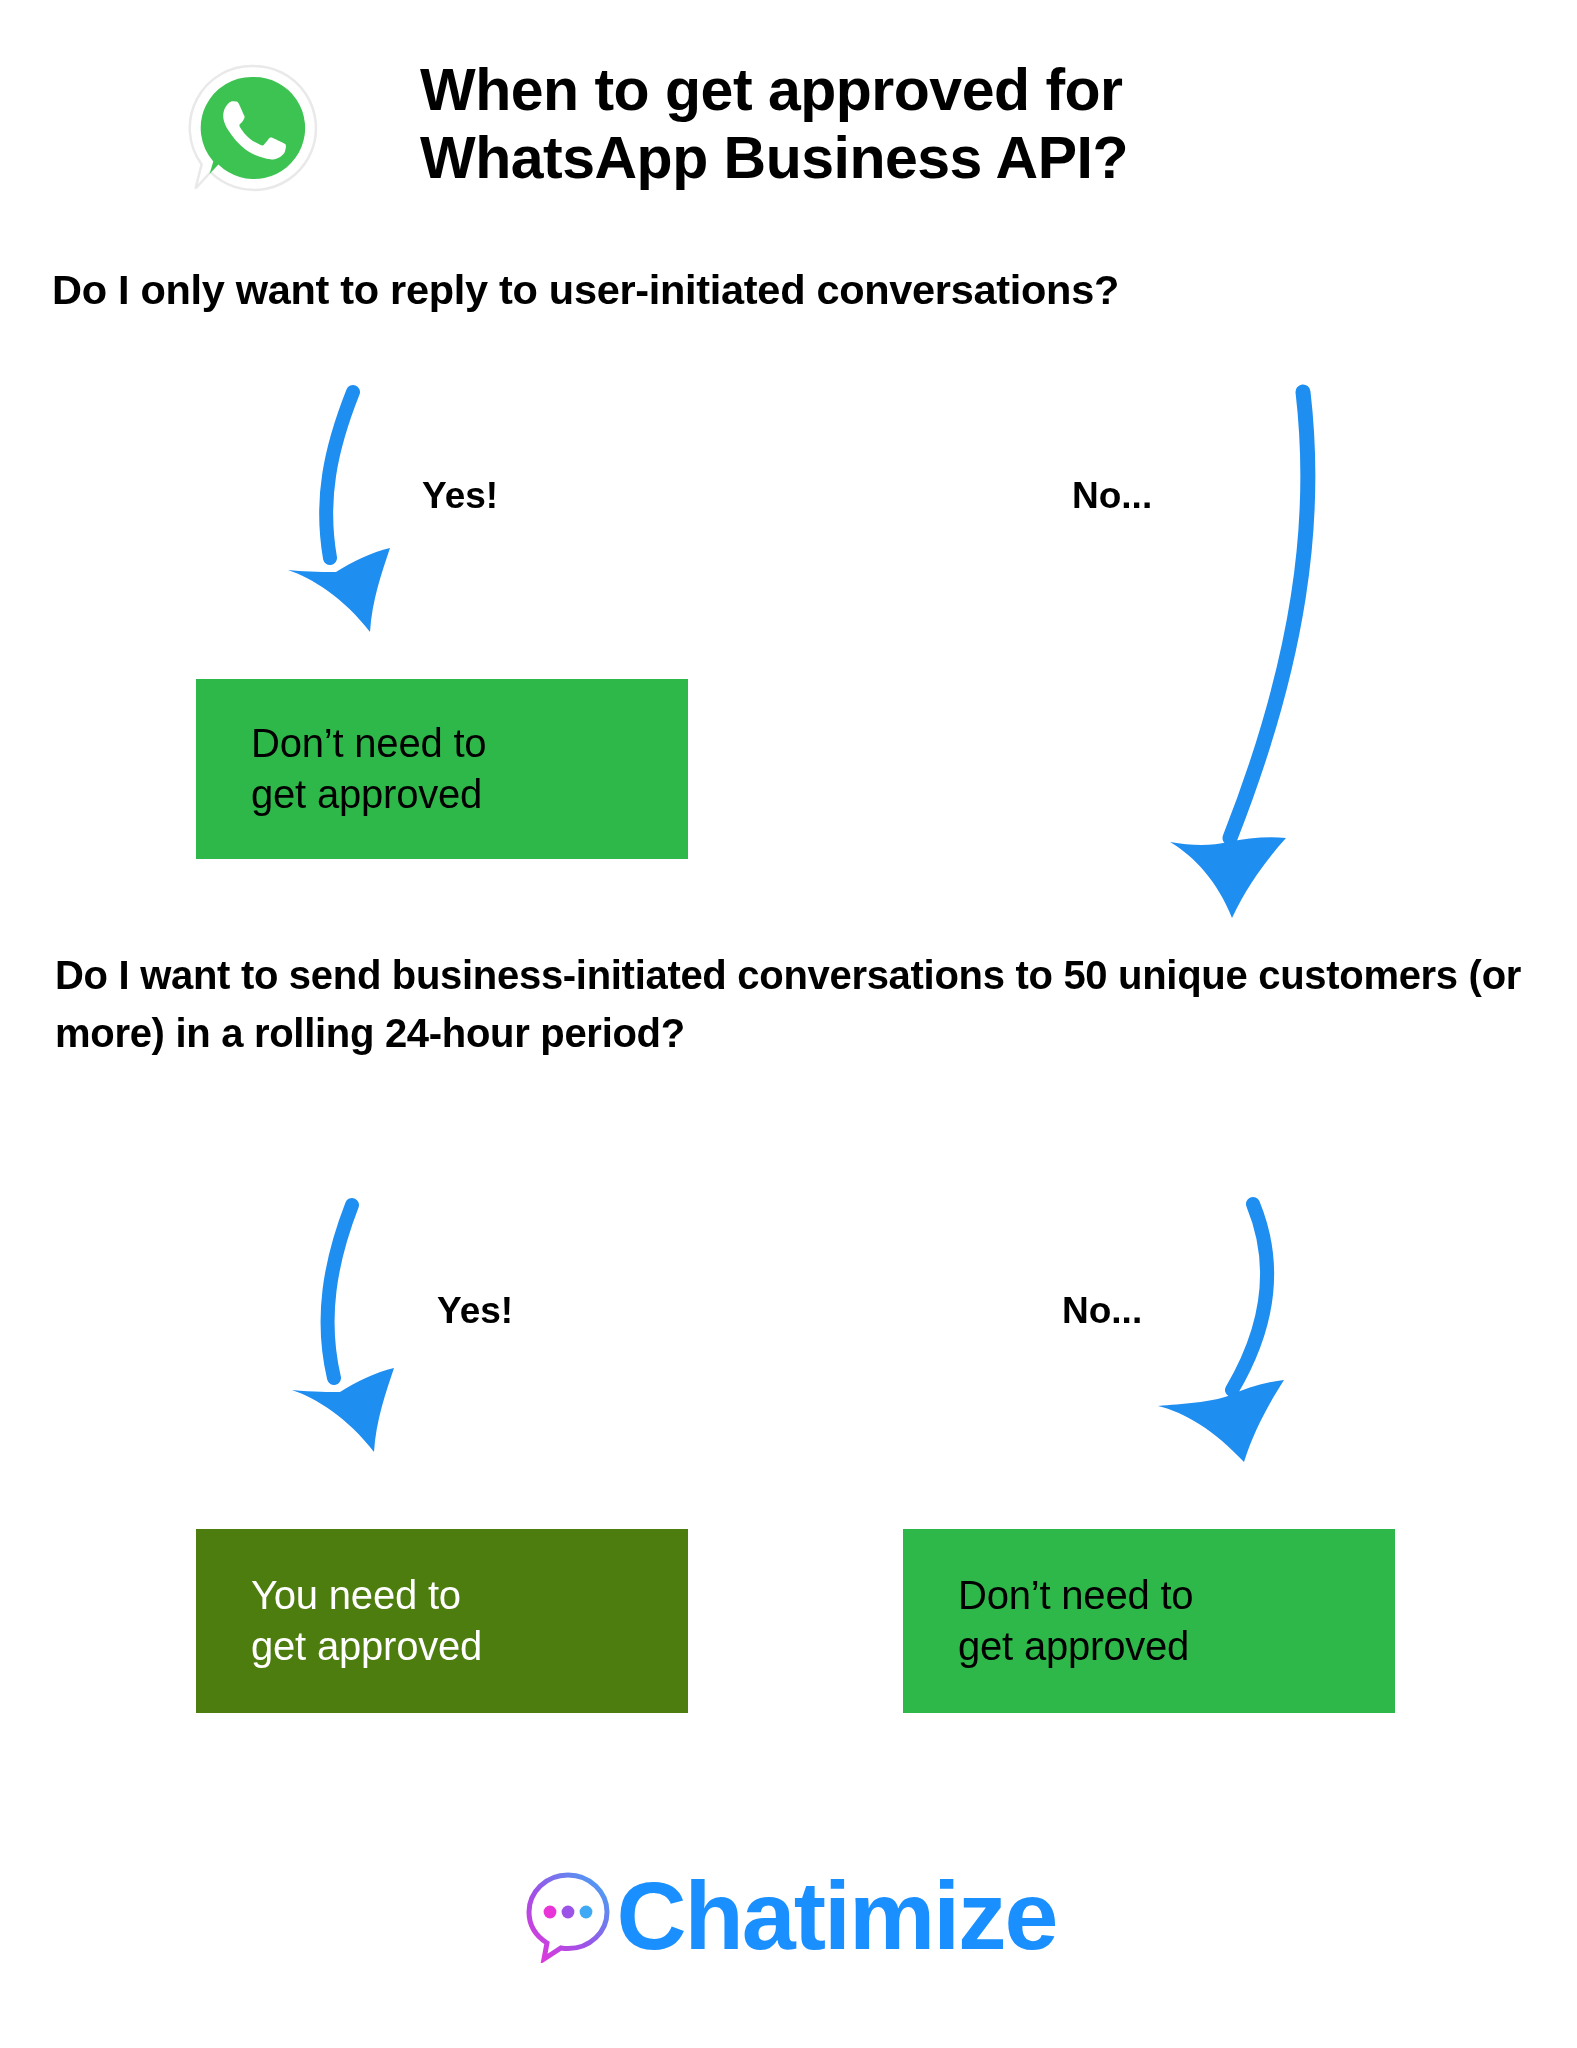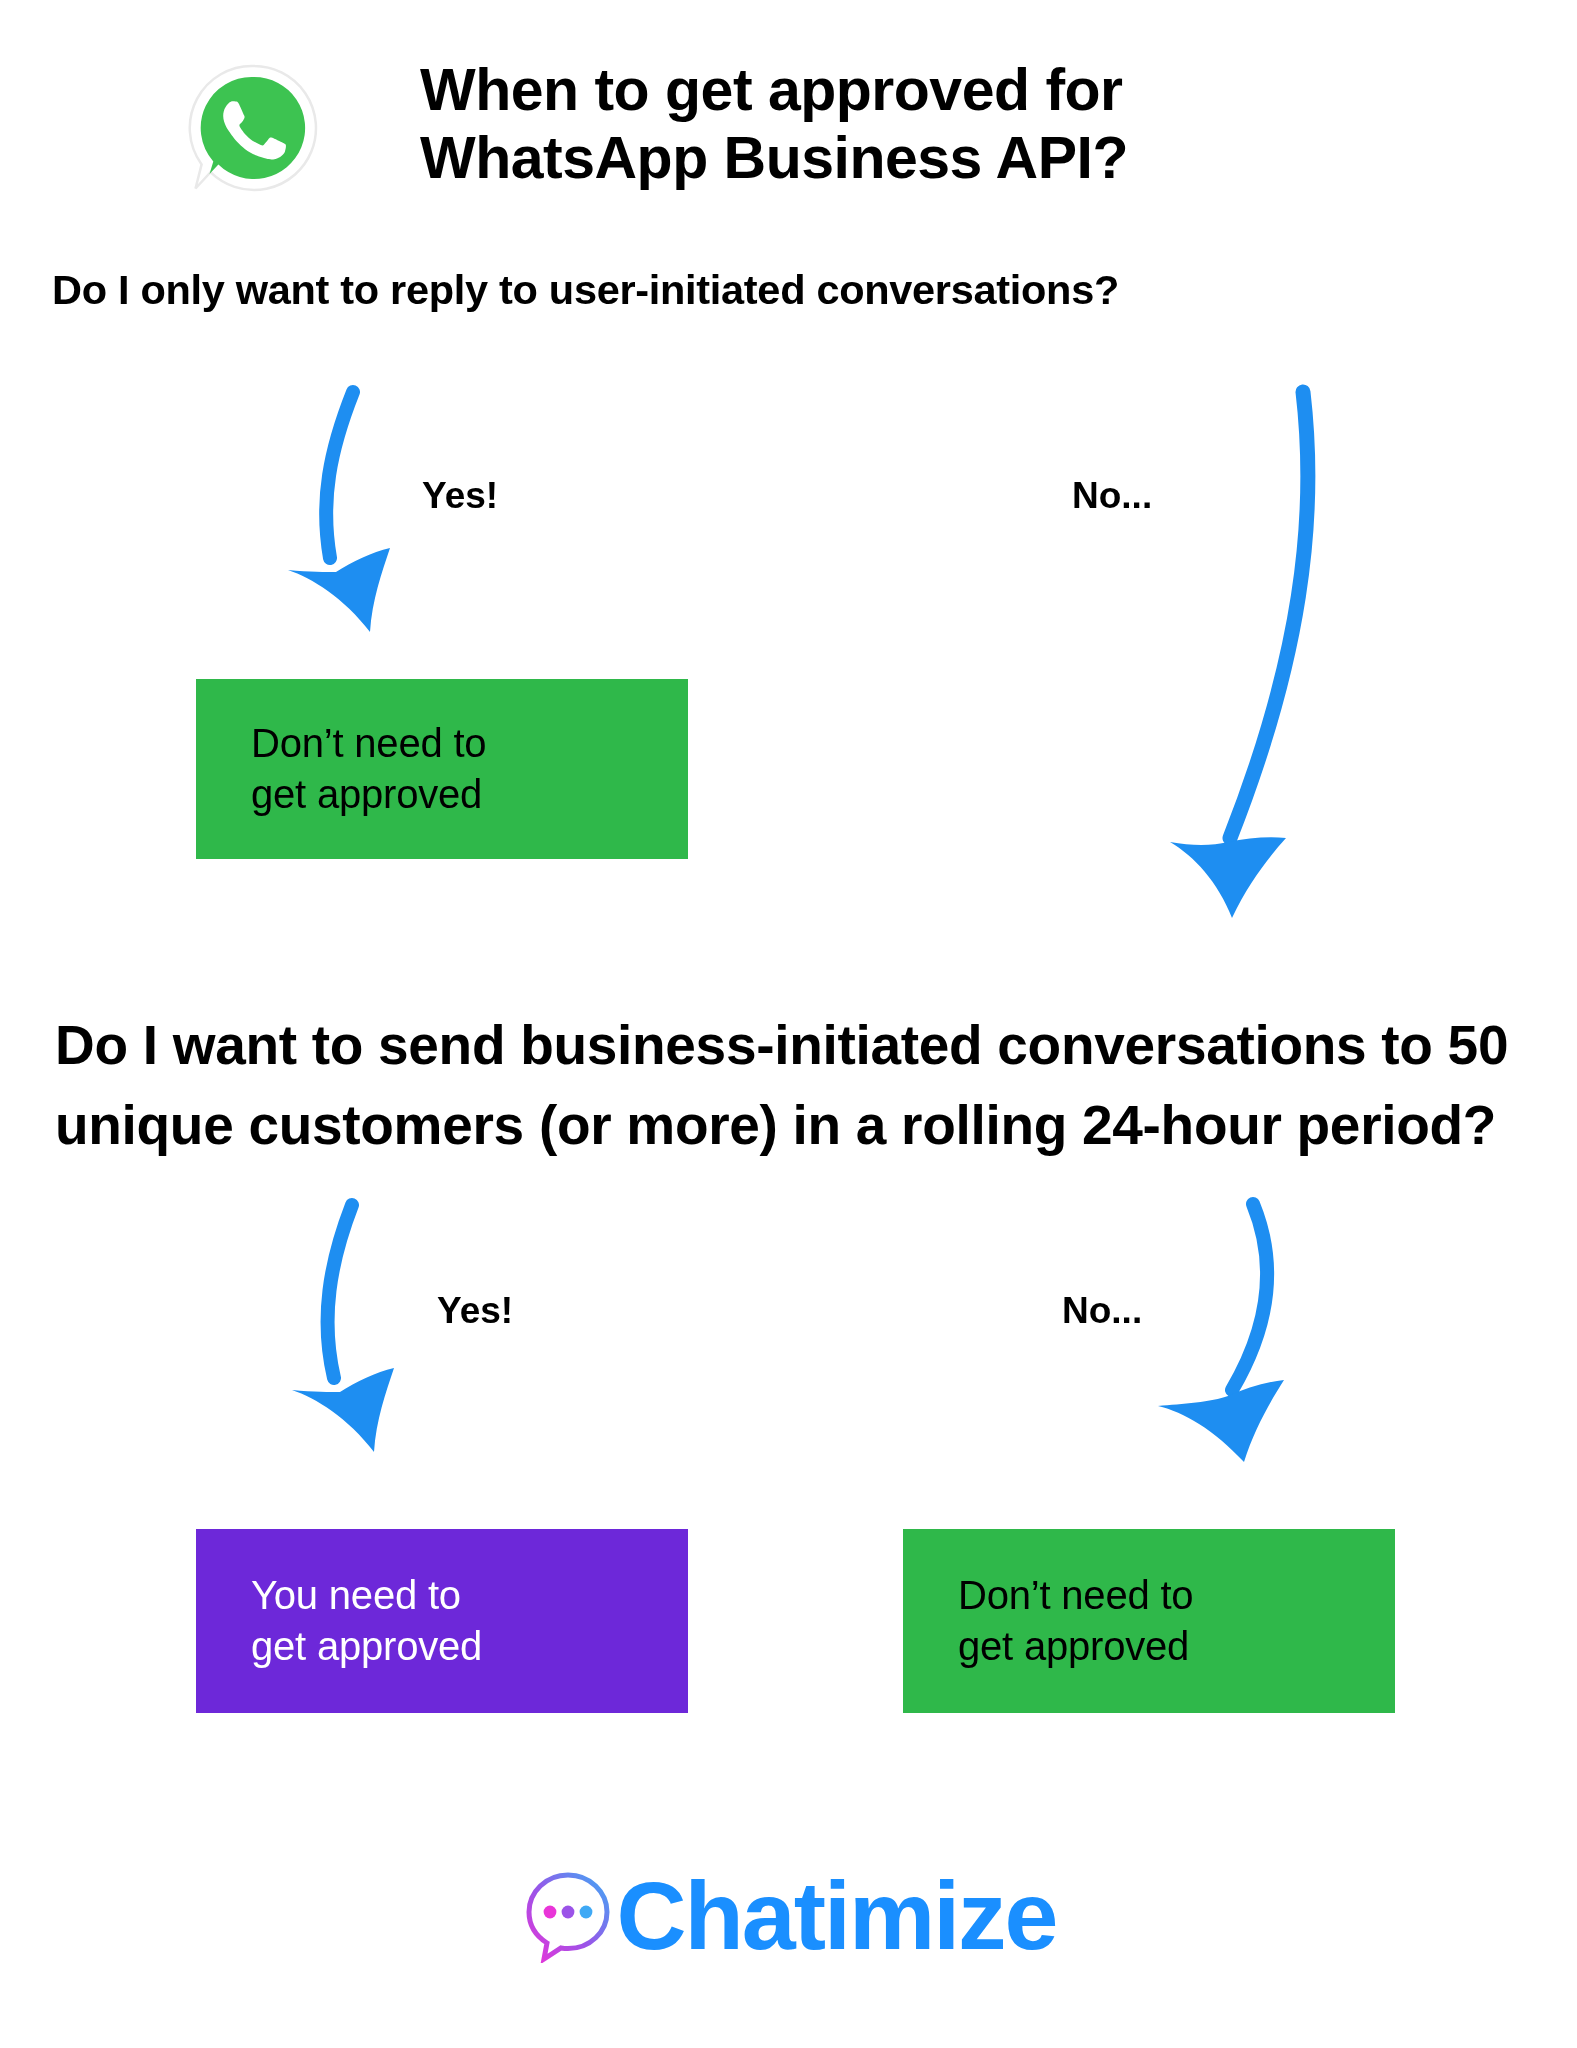--- a/index.html
+++ b/index.html
@@ -48,23 +48,23 @@
     color: #000000;
     letter-spacing: -0.3px;
   }
   #question-1 {
     left: 52px; top: 265px;
     width: 1500px;
     font-size: 41.5px;
     line-height: 1.2;
   }
   #question-2 {
-    left: 55px; top: 1005px;
+    left: 55px; top: 946px;
     width: 1470px;
-    font-size: 55px;
+    font-size: 40px;
     line-height: 1.46;
   }
 
   
   .branch-label {
     position: absolute;
     font-size: 37px;
     font-weight: 800;
     color: #000000;
     letter-spacing: 0px;
@@ -97,21 +97,21 @@
   }
   #box-no-approval-1 {
     left: 196px; top: 679px;
     width: 492px; height: 180px;
     background: #2FB84A;
     color: #000000;
   }
   #box-need-approval {
     left: 196px; top: 1529px;
     width: 492px; height: 184px;
-    background: #6d28d9;
+    background: #4d7c0f;
     color: #ffffff;
   }
   #box-no-approval-2 {
     left: 903px; top: 1529px;
     width: 492px; height: 184px;
     background: #2FB84A;
     color: #000000;
   }
 
   

